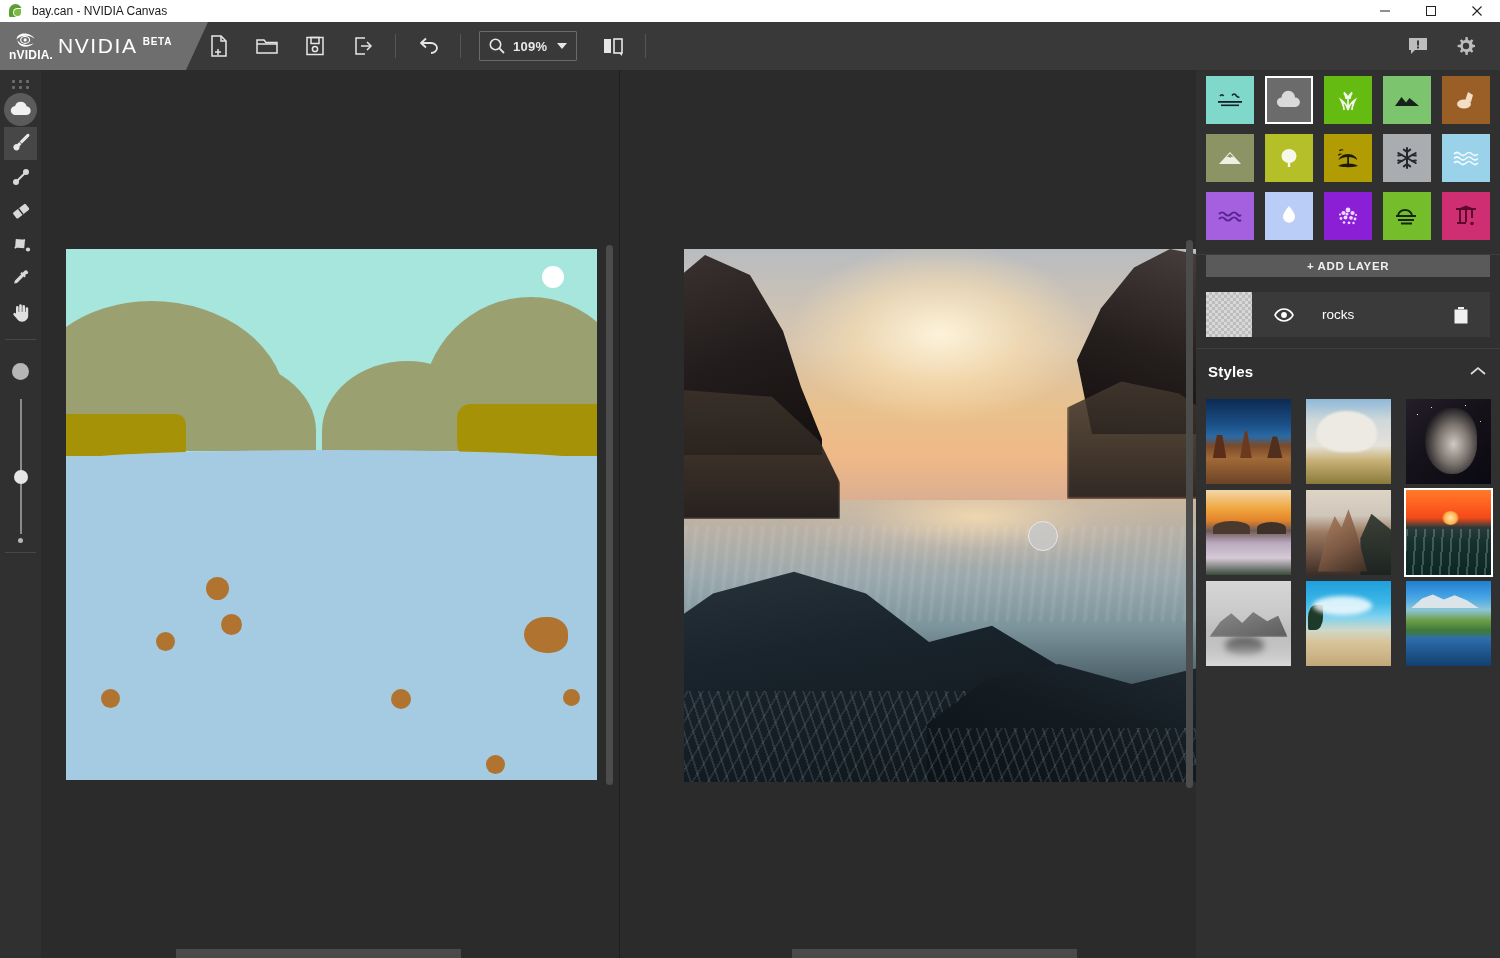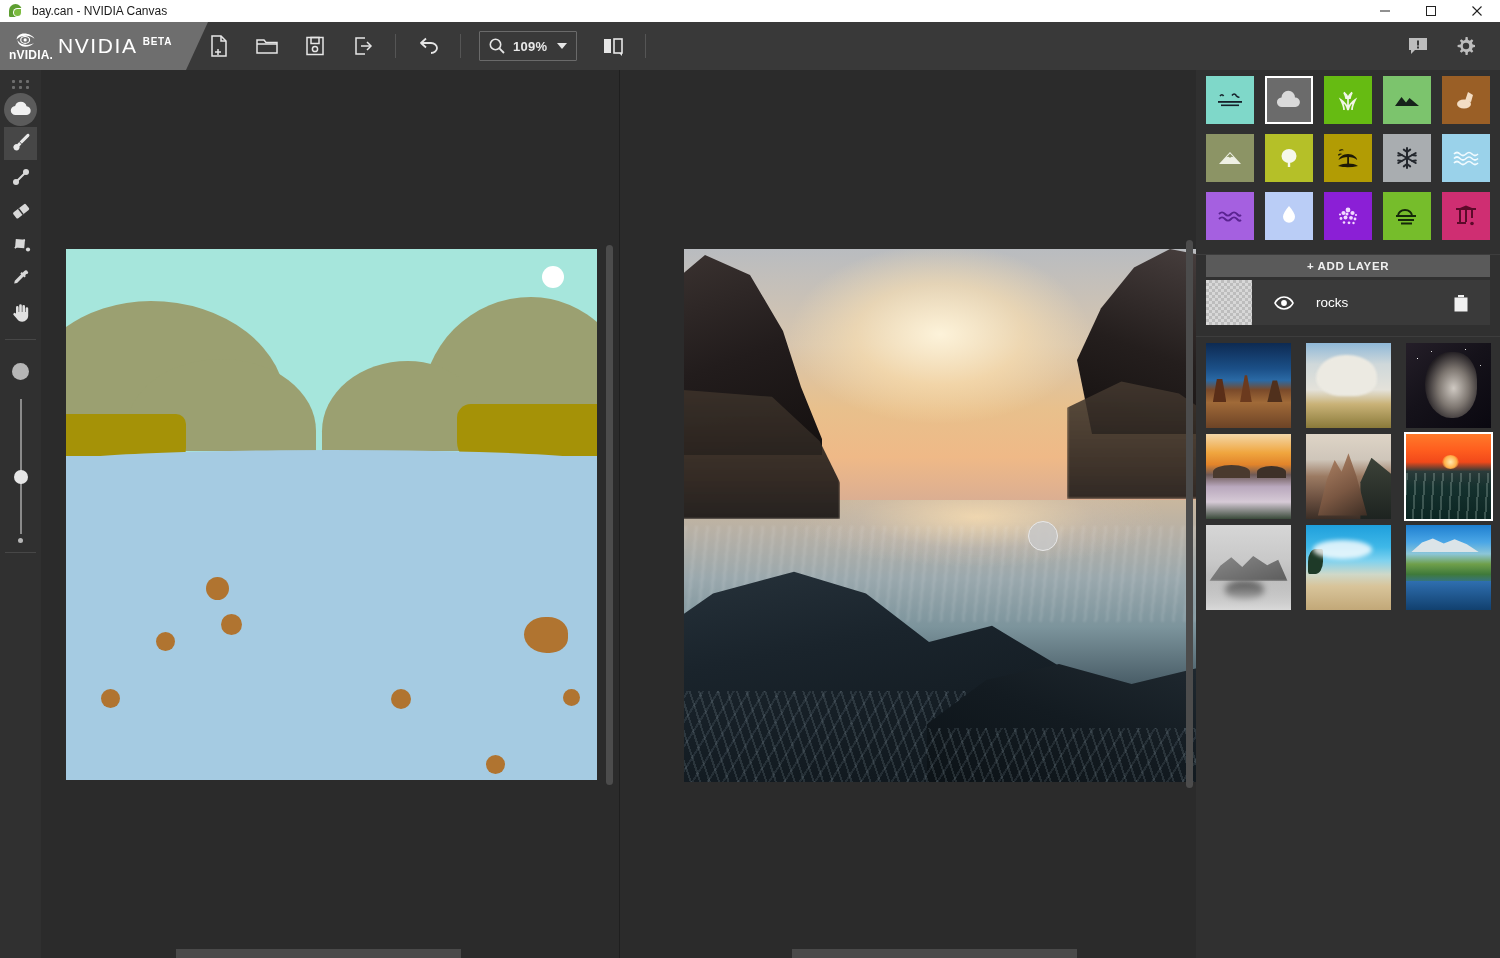--- a/index.html
+++ b/index.html
@@ -255,21 +255,21 @@
   }
   .mat {
     width: 48px; height: 48px; display: flex; align-items: center; justify-content: center;
     position: relative;
   }
   .mat.selected { outline: 2px solid #ffffff; outline-offset: -2px; border: 2px solid #3a3a3a; }
 
   .layers-body { padding: 0 10px 8px 10px; }
   .add-layer {
     height: 22px; background: #5a5a5a; display: flex; align-items: center; justify-content: center;
-    color: #f0f0f0; font-size: 11.5px; font-weight: bold; letter-spacing: .6px; margin-bottom: 3px;
+    color: #f0f0f0; font-size: 11.5px; font-weight: bold; letter-spacing: .6px; margin-bottom: 15px;
   }
   .layer-row {
     height: 45px; display: flex; align-items: center; background: #3a3a3a; margin-bottom: 3px;
     position: relative;
   }
   .layer-row.active { background: #787878; }
   .layer-thumb { width: 46px; height: 45px; flex: 0 0 auto; }
   .thumb-checker {
     width: 100%; height: 100%;
     background-image:
@@ -284,21 +284,21 @@
       linear-gradient(45deg, #bdbdbd 25%, transparent 25%, transparent 75%, #bdbdbd 75%),
       linear-gradient(45deg, #bdbdbd 25%, #d8d8d8 25%, #d8d8d8 75%, #bdbdbd 75%);
     background-size: 6px 6px; background-position: 0 0, 3px 3px;
   }
   .thumb-bay .tb-water { position: absolute; left:0; bottom: 0; width: 100%; height: 58%; background: #a5cbe2; }
   .thumb-bay .tb-hl { position: absolute; left: -4px; top: 32%; width: 18px; height: 12px; background: #9ba071; border-radius: 50% 50% 0 0; }
   .thumb-bay .tb-hr { position: absolute; right: -4px; top: 32%; width: 18px; height: 12px; background: #9ba071; border-radius: 50% 50% 0 0; }
   .thumb-bay .tb-sl { position: absolute; left: 0; top: 40%; width: 14px; height: 5px; background: #a59207; }
   .thumb-bay .tb-sr { position: absolute; right: 0; top: 40%; width: 14px; height: 5px; background: #a59207; }
   .layer-eye { margin-left: 22px; display: flex; align-items: center; }
-  .layer-name { color: #fff; font-size: 13.5px; margin-left: 22px; }
+  .layer-name { color: #fff; font-size: 13.5px; margin-left: 28px; }
   .layer-del { margin-left: auto; margin-right: 20px; display: flex; align-items: center; }
 
   .styles-grid {
     display: grid; grid-template-columns: repeat(3, 85px); grid-gap: 6px 15px;
     padding: 6px 0 14px 10px;
   }
   .style-thumb { width: 85px; height: 85px; position: relative; overflow: hidden; }
   .style-thumb.selected { outline: 2px solid #ffffff; outline-offset: 0px; }
 
   .st-canyon { background: linear-gradient(180deg,#0d2a52 0%,#1b4f87 30%,#2b6aa5 44%,#7a4a2a 55%,#a06a38 70%,#6d4326 100%); }
@@ -754,20 +754,28 @@
             <rect x="2.5" y="4.5" width="13" height="14" fill="#f0f0f0"></rect>
             <rect x="6" y="2" width="6" height="2.2" fill="#f0f0f0"></rect>
           </svg>
         </span>
       </div>
 
     </div>
 
     <div class="sect-rule"></div>
 
+    <div class="sect-header">
+      <span class="sect-title">Styles</span>
+      <span class="sect-chev">
+        <svg width="16" height="10" viewBox="0 0 16 10">
+            <path d="M1 8l7-6 7 6" fill="none" stroke="#dcdcdc" stroke-width="1.7"></path>
+          </svg>
+      </span>
+    </div>
 
     <div class="styles-grid">
       <div class="style-thumb st-canyon">
           <div class="m2"></div>
           <div class="m3"></div>
         </div>
       <div class="style-thumb st-cloud"></div>
       <div class="style-thumb st-cave">
           <div class="stars"></div>
         </div>

